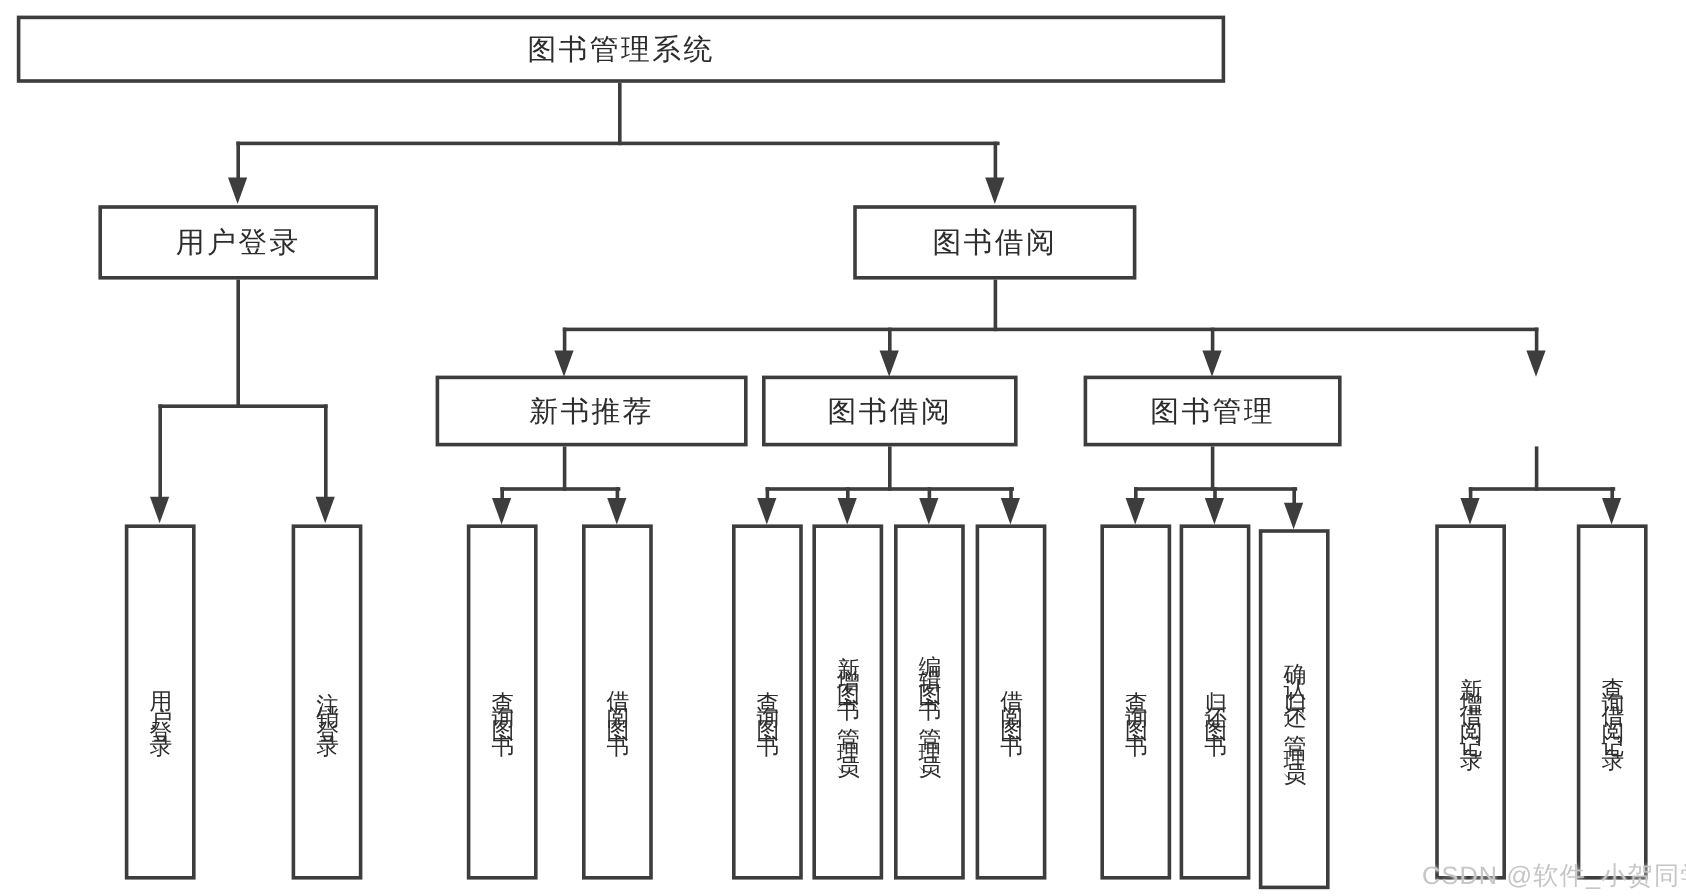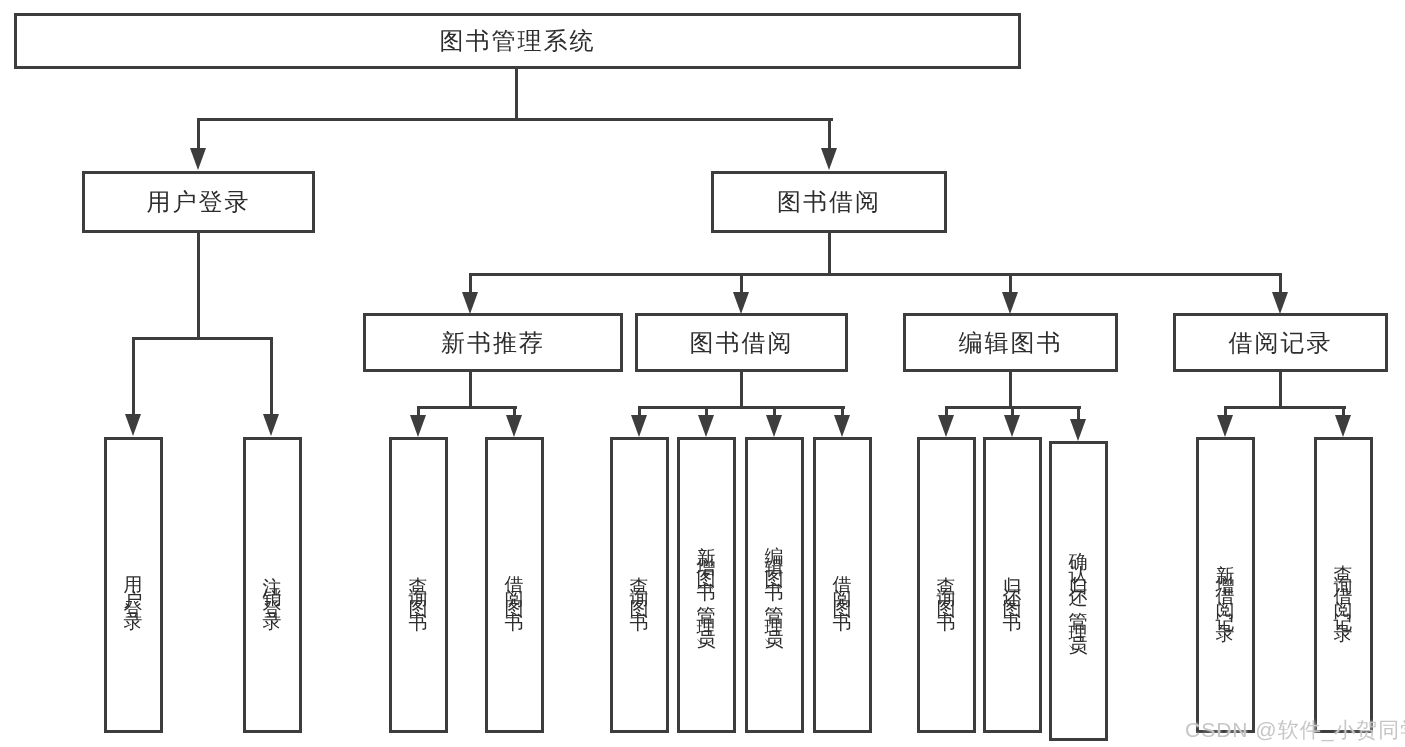--- a/index.html
+++ b/index.html
@@ -47,24 +47,21 @@
     <span class="lbl">图书借阅</span>
   </div>
 
   <div class="box h" style="left:363px;top:313px;width:260px;height:59px">
     <span class="lbl">新书推荐</span>
   </div>
   <div class="box h" style="left:635px;top:313px;width:213px;height:59px">
     <span class="lbl">图书借阅</span>
   </div>
   <div class="box h" style="left:903px;top:313px;width:215px;height:59px">
-    <span class="lbl">编辑图书</span>
-  </div>
-  <div class="box h" style="left:1173px;top:313px;width:215px;height:59px">
-    <span class="lbl">借阅记录</span>
+    <span class="lbl">图书管理</span>
   </div>
 
   <div class="box v" style="left:104px;top:437px;width:59px;height:296px">
     <span class="lbl">用户登录</span>
   </div>
   <div class="box v" style="left:243px;top:437px;width:59px;height:296px">
     <span class="lbl">注销登录</span>
   </div>
 
   <div class="box v" style="left:389px;top:437px;width:59px;height:296px">

